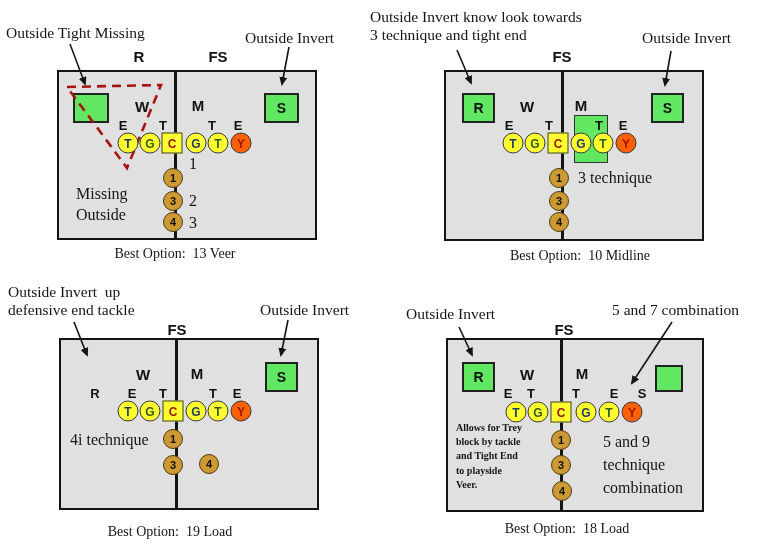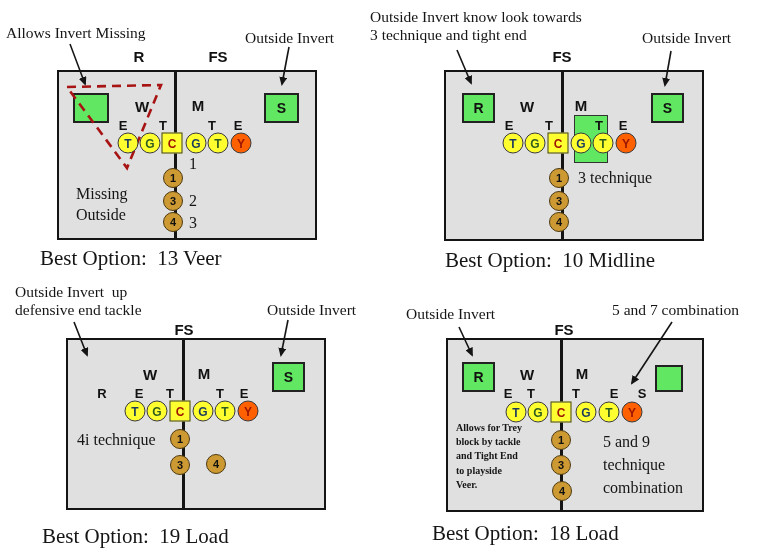--- a/index.html
+++ b/index.html
@@ -1,20 +1,20 @@
 <!DOCTYPE html>
 <html style="--field-bg: #e0e0e0; --green-square: #62e762; --lineman-yellow: #ffff30; --tightend-orange: #ff6000; --back-tan: #cc9933; --triangle-red: #a81414; --letter-blue: #1c3a5e; --letter-green: #2e5c1e; --letter-red: #9b1500;"><head>
 <meta charset="utf-8">
 <style>
   html,body{margin:0;padding:0;background:#fff;}
   #app{position:relative;width:768px;height:551px;background:#fff;overflow:hidden;
        font-family:"Liberation Serif",serif;color:#151515;}
   .panel{position:absolute;width:384px;height:275px;}
   .note{position:absolute;font-size:15.5px;line-height:18px;white-space:pre;z-index:4;}
-  .cap{position:absolute;font-size:21px;width:270px;text-align:left;white-space:pre;z-index:4;}
+  .cap{position:absolute;font-size:14px;width:270px;text-align:center;white-space:pre;z-index:4;}
   .box{position:absolute;background:var(--field-bg,#e0e0e0);border:2px solid #141414;z-index:1;box-sizing:border-box;}
   .cl{position:absolute;width:3px;background:#141414;z-index:1;}
   .sq{position:absolute;background:var(--green-square,#62e762);border:2px solid #222;box-sizing:border-box;
       display:flex;align-items:center;justify-content:center;
       font-family:"Liberation Sans",sans-serif;font-weight:bold;font-size:14px;color:#111;z-index:2;}
   .grect{position:absolute;background:var(--green-square,#62e762);border:1.5px solid #333;box-sizing:border-box;z-index:2;}
   .lbl{position:absolute;font-family:"Liberation Sans",sans-serif;font-weight:bold;font-size:15px;
        transform:translateX(-50%);z-index:4;color:#111;}
   .tl{position:absolute;font-family:"Liberation Sans",sans-serif;font-weight:bold;font-size:13px;
       transform:translateX(-50%);z-index:4;color:#111;}
@@ -32,21 +32,21 @@
   .sn{position:absolute;font-size:16px;line-height:21px;z-index:4;white-space:pre;}
   .bn{position:absolute;font-size:10px;line-height:14.2px;font-weight:bold;z-index:4;width:96px;}
   #arrows{position:absolute;left:0;top:0;z-index:3;pointer-events:none;}
 </style>
 </head>
 <body>
 
 <div id="app">
 
   <div class="panel" style="left:0;top:0">
-    <div class="note" style="left:6px;top:24px">Allows Invert Missing</div>
+    <div class="note" style="left:6px;top:24px">Outside Tight Missing</div>
     <div class="note" style="left:245px;top:29px">Outside Invert</div>
     <div class="lbl" style="left:139px;top:48px">R</div>
     <div class="lbl" style="left:218px;top:48px">FS</div>
     <div class="box" style="left:57px;top:70px;width:260px;height:170px"></div>
     <div class="cl" style="left:174px;top:70px;height:170px"></div>
     <div class="sq" style="left:73px;top:93px;width:36px;height:30px"></div>
     <div class="sq" style="left:264px;top:93px;width:35px;height:30px">S</div>
     <div class="lbl" style="left:142px;top:98px">W</div>
     <div class="lbl" style="left:198px;top:97px">M</div>
     <span class="tl" style="left:123px;top:118px">E</span>
@@ -92,21 +92,21 @@
     <div class="tok c-b" style="left:197px;top:143px">G</div>
     <div class="tok c-g" style="left:219px;top:143px">T</div>
     <div class="tok o c-r" style="left:242px;top:143px">Y</div>
     <div class="tok bk" style="left:175px;top:178px">1</div>
     <div class="tok bk" style="left:175px;top:201px">3</div>
     <div class="tok bk" style="left:175px;top:222px">4</div>
     <div class="sn" style="left:194px;top:167px">3 technique</div>
     <div class="cap" style="left:61px;top:248px">Best Option:  10 Midline</div>
   </div>
 
-  <div class="panel" style="left:7px;top:275px">
+  <div class="panel" style="left:0;top:275px">
     <div class="note" style="left:8px;top:8px">Outside Invert  up</div>
     <div class="note" style="left:8px;top:26px">defensive end tackle</div>
     <div class="note" style="left:260px;top:26px">Outside Invert</div>
     <div class="lbl" style="left:177px;top:46px">FS</div>
     <div class="box" style="left:59px;top:63px;width:260px;height:172px"></div>
     <div class="cl" style="left:175px;top:63px;height:172px"></div>
     <div class="sq" style="left:265px;top:87px;width:33px;height:30px">S</div>
     <div class="lbl" style="left:143px;top:91px">W</div>
     <div class="lbl" style="left:197px;top:90px">M</div>
     <span class="tl" style="left:95px;top:111px">R</span>

